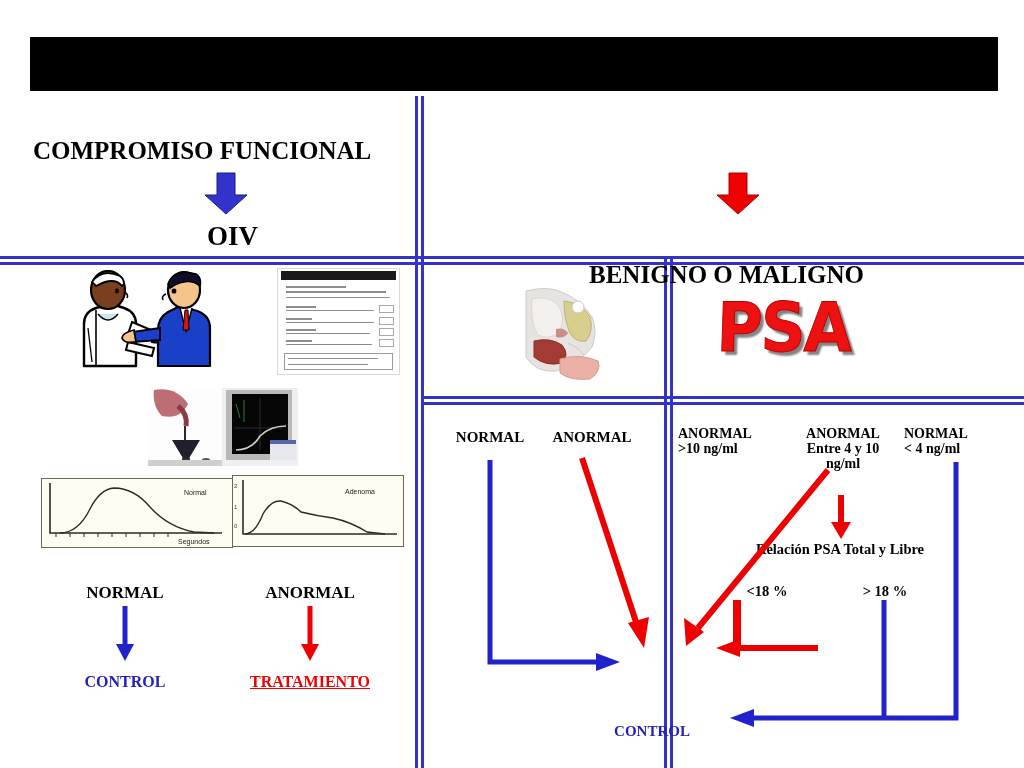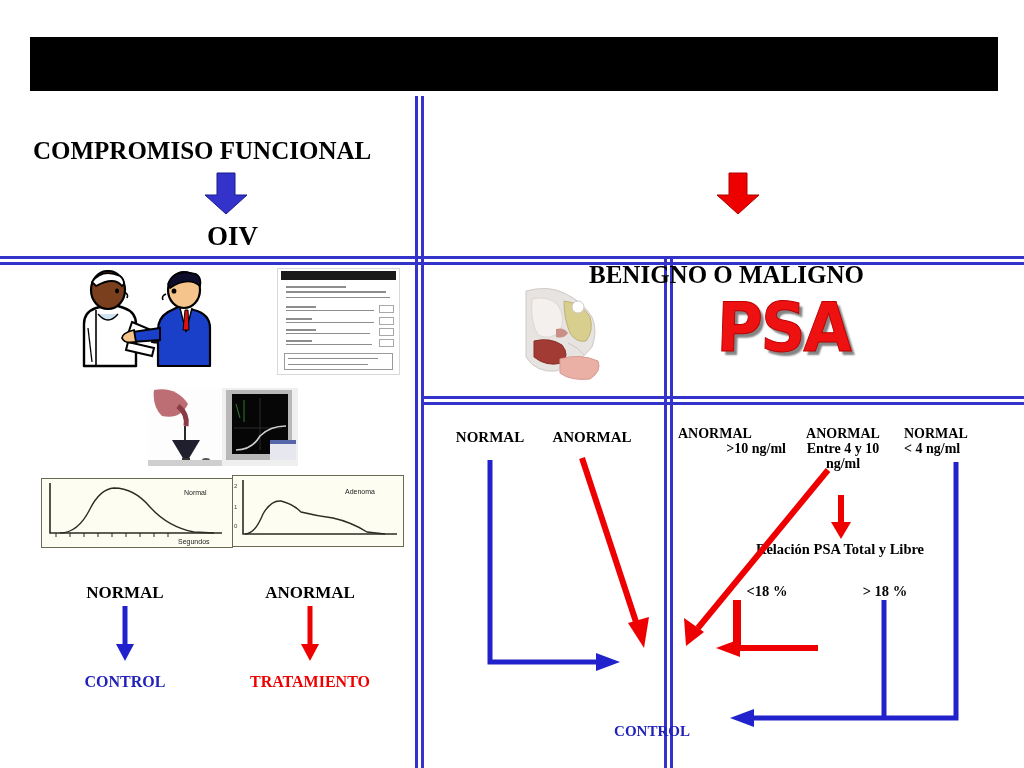--- a/index.html
+++ b/index.html
@@ -227,42 +227,42 @@
     <line x1="12" y1="0" x2="12" y2="42" stroke="#2222cc" stroke-width="5"></line>
     <polygon points="12,55 3,38 21,38" fill="#2222cc"></polygon>
   </svg>
   <div class="lbl lbl-blue" style="left:40px;top:673px;width:170px;font-size:16px;">CONTROL</div>
 
   <div class="lbl" style="left:225px;top:584px;width:170px;font-size:17px;">ANORMAL</div>
   <svg class="thinarrow" style="left:298px;top:606px;width:24px;height:56px;" viewBox="0 0 24 56">
     <line x1="12" y1="0" x2="12" y2="42" stroke="#ee0000" stroke-width="5"></line>
     <polygon points="12,55 3,38 21,38" fill="#ee0000"></polygon>
   </svg>
-  <div class="lbl lbl-red" style="left:225px;top:673px;width:170px;font-size:16px;">TRATAMIENTO</div>
+  <div class="lbl lbl-red" style="left:225px;top:673px;width:170px;font-size:16px;text-decoration:underline;">TRATAMIENTO</div>
 
   <svg class="anat" viewBox="0 0 82 100">
     <rect x="0" y="0" width="82" height="100" fill="#ffffff"></rect>
     <path d="M6 8 Q28 2 44 10 Q62 18 72 34 Q78 48 72 64 Q58 82 36 88 Q16 90 6 74 Z" fill="#e6e3e0" stroke="#cfcac6" stroke-width="1"></path>
     <path d="M12 16 Q28 12 38 22 Q46 34 40 48 Q30 58 18 52 Q10 40 12 16 Z" fill="#f3f0ed" stroke="#ddd7d2" stroke-width="1"></path>
     <path d="M44 18 Q62 20 70 34 Q74 48 66 58 Q56 60 50 50 Q44 36 44 18 Z" fill="#d8cf8e" stroke="#bdb276" stroke-width="1"></path>
     <ellipse cx="58" cy="24" rx="6" ry="6" fill="#ffffff" stroke="#cfcac6"></ellipse>
     <path d="M14 58 Q30 54 42 62 Q50 72 42 80 Q26 84 14 74 Z" fill="#a23b33" stroke="#8a2f28" stroke-width="1"></path>
     <path d="M36 46 Q44 44 48 50 Q44 56 36 54 Z" fill="#c98f86"></path>
     <path d="M40 76 Q60 70 78 78 Q82 88 70 96 Q50 98 40 90 Z" fill="#eab0a6" stroke="#d79a90" stroke-width="1"></path>
     <path d="M48 60 q10 4 16 12" fill="none" stroke="#cdc8c2" stroke-width="1"></path>
   </svg>
 
   <div class="psa">PSA</div>
 
   <div class="lbl" style="left:440px;top:429px;width:100px;font-size:15px;">NORMAL</div>
   <div class="lbl" style="left:540px;top:429px;width:104px;font-size:15px;">ANORMAL</div>
 
   <div class="lbl" style="left:678px;top:426px;width:108px;font-size:14px;">
     <span style="display:block;text-align:left;">ANORMAL</span>
-    <span style="display:block;text-align:right;">&gt;10 ng/ml</span>
+    <span style="display:block;text-align:left;">&gt;10 ng/ml</span>
   </div>
 
   <div class="lbl" style="left:790px;top:426px;width:106px;font-size:14px;">
     <span style="display:block;">ANORMAL</span>
     <span style="display:block;">Entre 4 y 10 ng/ml</span>
   </div>
 
   <div class="lbl" style="left:904px;top:426px;width:98px;font-size:14px;">
     <span style="display:block;text-align:left;">NORMAL</span>
     <span style="display:block;text-align:left;">&lt; 4 ng/ml</span>

